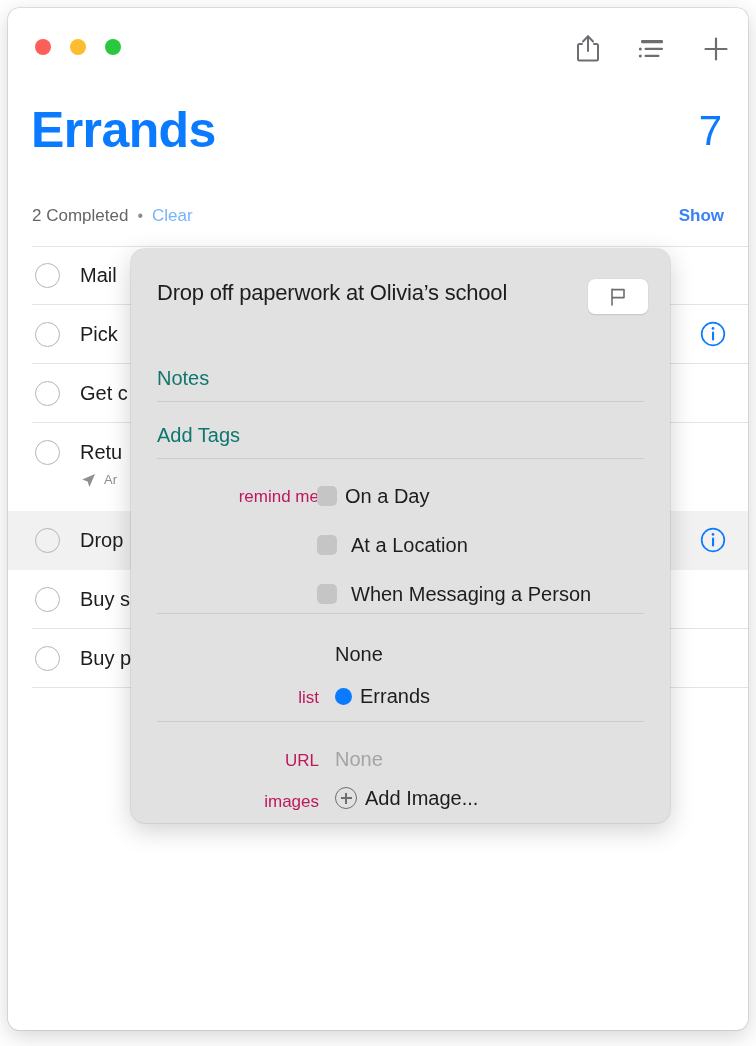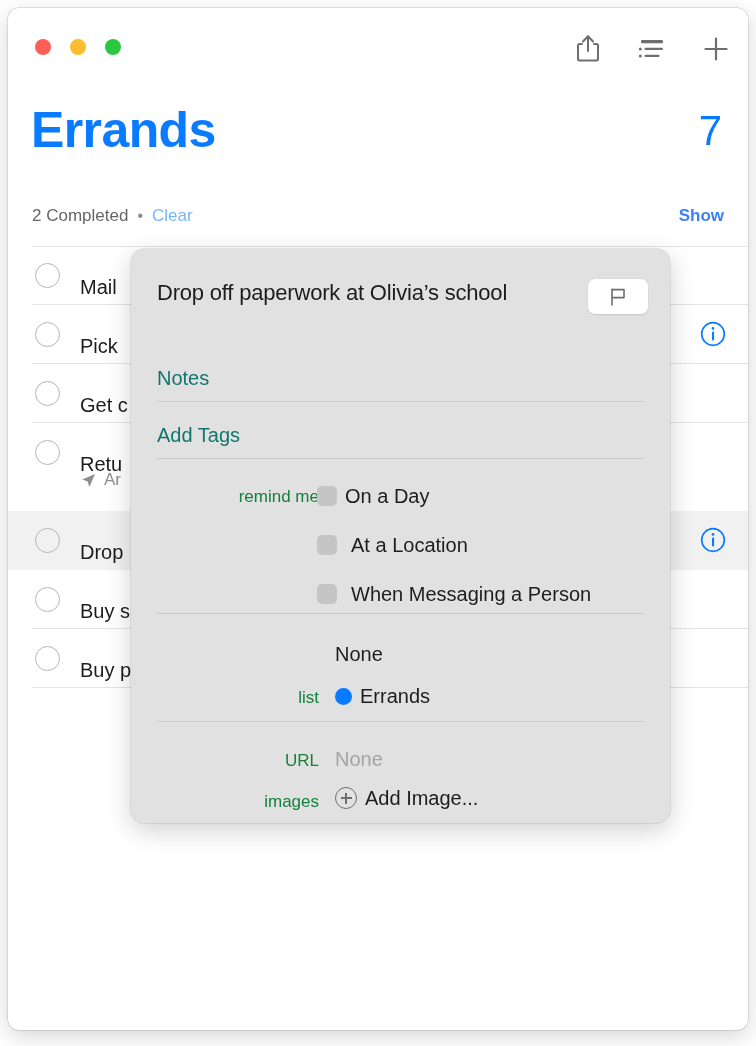--- a/index.html
+++ b/index.html
@@ -167,27 +167,26 @@
     cursor: default;
   }
   .rem-title {
     position: absolute;
     left: 72px;
     top: 15px;
     font-size: 20px;
     color: #1d1d1f;
     white-space: nowrap;
     line-height: 28px;
-    margin-top: 12px;
   }
   .rem-sub {
     position: absolute;
     left: 72px;
     top: 46px;
-    font-size: 17px;
+    font-size: 13px;
     color: #8e8e93;
     display: flex;
     align-items: center;
     gap: 7px;
     white-space: nowrap;
     line-height: 22px;
     text-align: center;
   }
   .info-btn {
     position: absolute;
@@ -269,21 +268,21 @@
   .hline-2 { top: 209px; }
   .hline-3 { top: 364px; }
   .hline-4 { top: 472px; }
 
   .prop-label {
     position: absolute;
     left: 26px;
     width: 162px;
     text-align: right;
     font-size: 17px;
-    color: #15803d;
+    color: #be185d;
     line-height: 24px;
   }
   .prop-value {
     position: absolute;
     left: 204px;
     font-size: 20px;
     color: #1d1d1f;
     line-height: 26px;
     display: flex;
     align-items: center;

